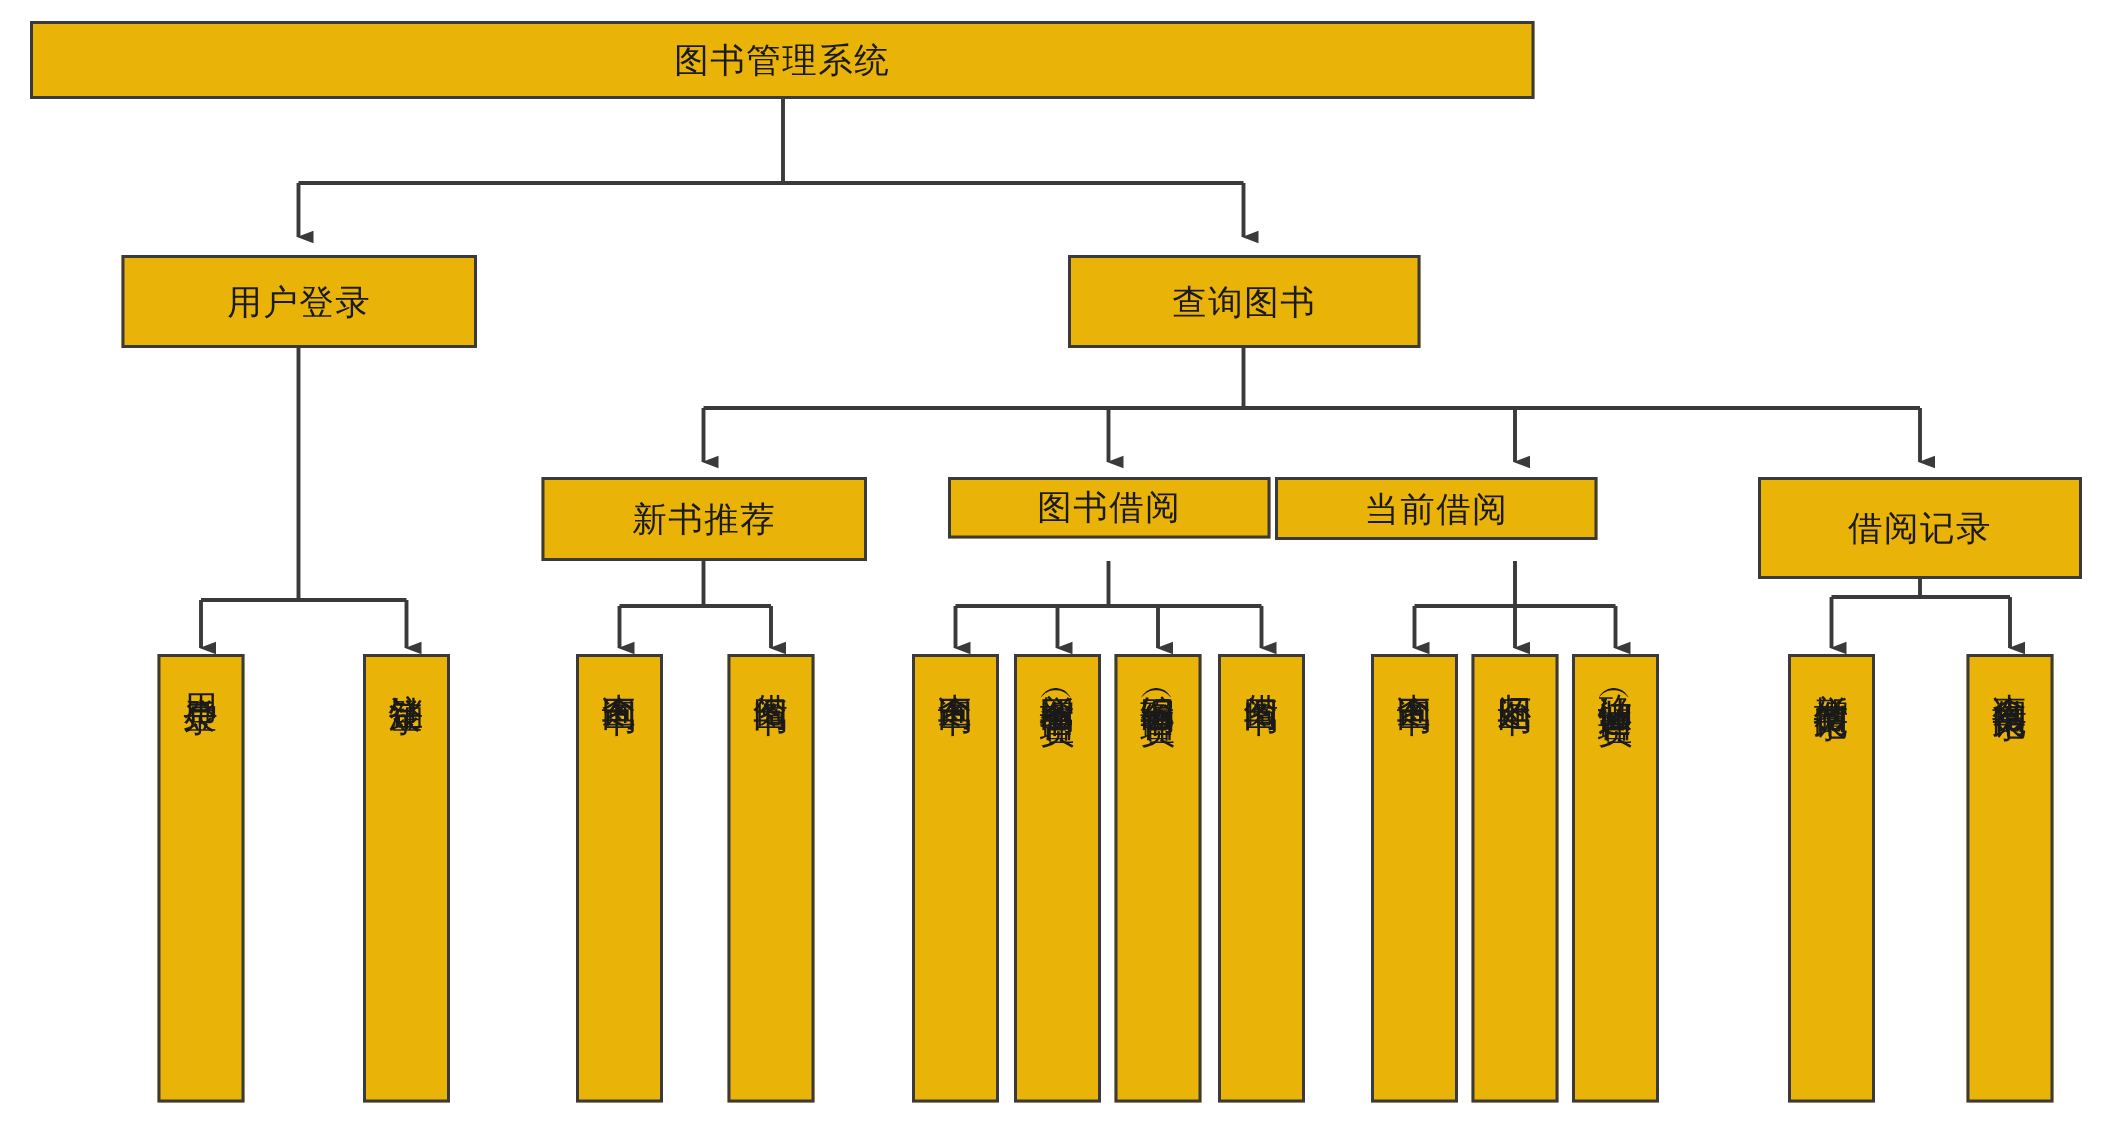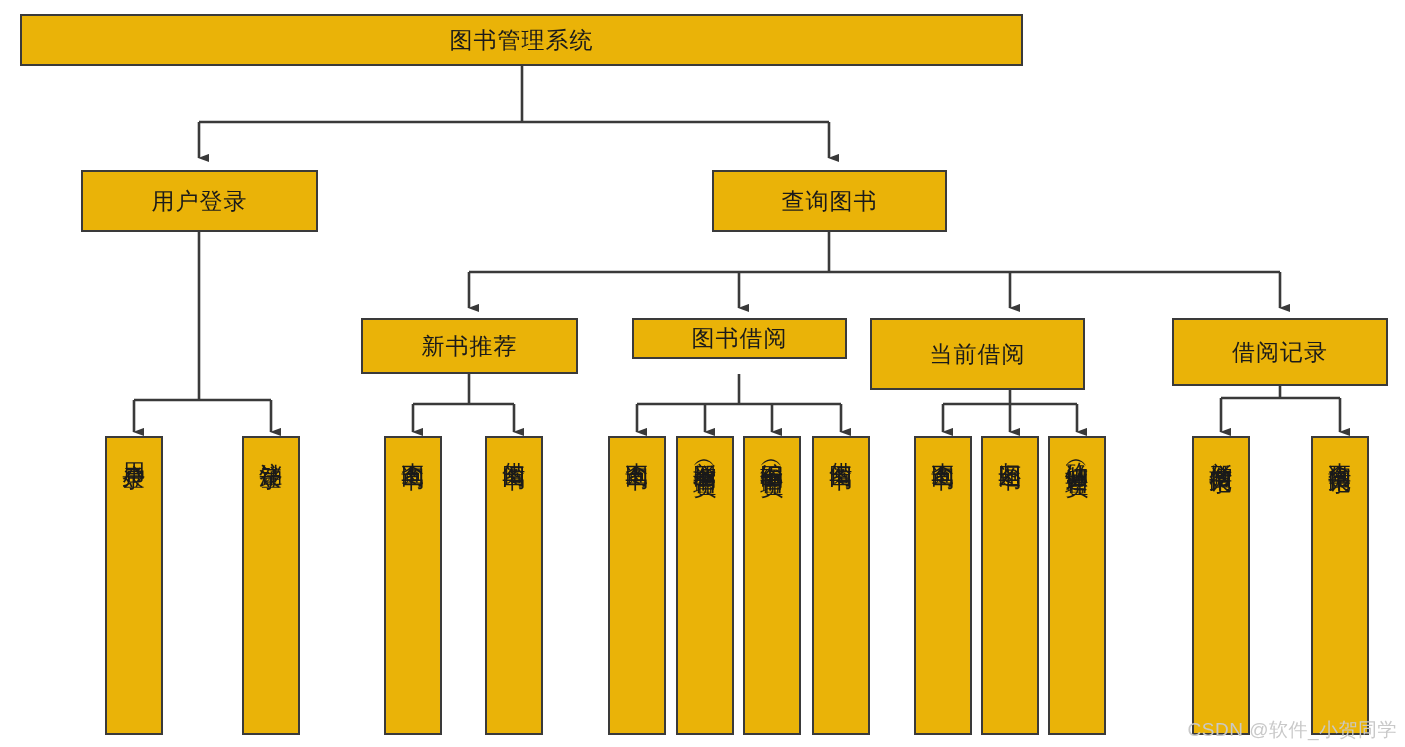--- a/index.html
+++ b/index.html
@@ -126,21 +126,21 @@
   <div class="node h" style="left:712px; top:170px; width:235px; height:62px;">
     <span>查询图书</span>
   </div>
 
   <div class="node h" style="left:361px; top:318px; width:217px; height:56px;">
     <span>新书推荐</span>
   </div>
   <div class="node h" style="left:632px; top:318px; width:215px; height:41px;">
     <span>图书借阅</span>
   </div>
-  <div class="node h" style="left:870px; top:318px; width:215px; height:72px;">
+  <div class="node h" style="left:850px; top:318px; width:215px; height:42px;">
     <span>当前借阅</span>
   </div>
   <div class="node h" style="left:1172px; top:318px; width:216px; height:68px;">
     <span>借阅记录</span>
   </div>
 
   <div class="node v" style="left:105px; top:436px; width:58px; height:299px;">
     <span class="vtext">用户登录</span>
   </div>
   <div class="node v" style="left:242px; top:436px; width:58px; height:299px;">
@@ -177,15 +177,14 @@
     <span class="vtext">确认归还（管理员）</span>
   </div>
 
   <div class="node v" style="left:1192px; top:436px; width:58px; height:299px;">
     <span class="vtext">新增借阅记录</span>
   </div>
   <div class="node v" style="left:1311px; top:436px; width:58px; height:299px;">
     <span class="vtext">查询借阅记录</span>
   </div>
 
-  <div class="watermark">CSDN @软件_小贺同学</div>
 
 </div>
 
 </body></html>

